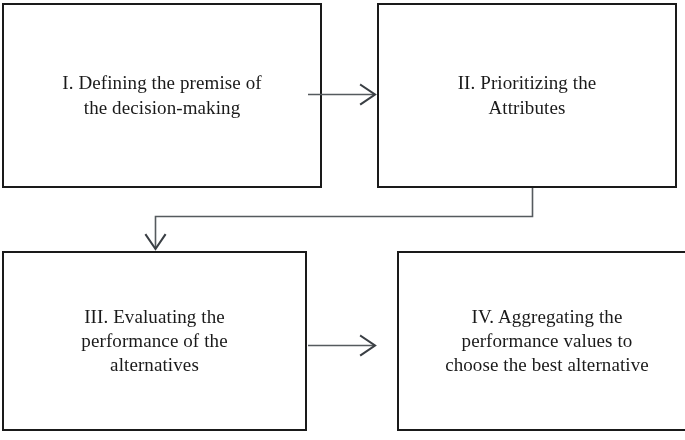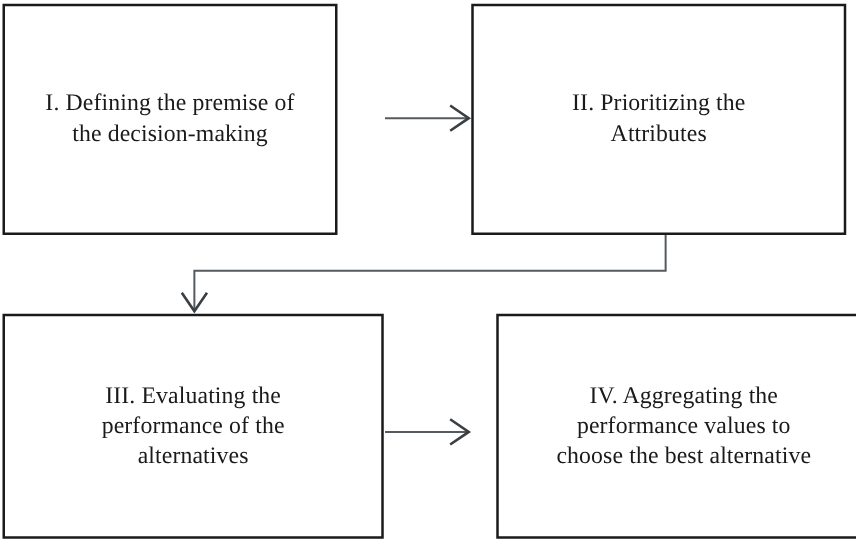--- a/index.html
+++ b/index.html
@@ -27,21 +27,21 @@
   }
   .flow-box-label {
     font-family: "Liberation Serif", "DejaVu Serif", serif;
     font-size: 19px;
     line-height: 1.28;
     color: #1a1a1a;
     padding: 0 10px;
     white-space: pre-line;
     letter-spacing: 0.1px;
   }
-  #box-1 { left: 2px;   top: 3px;   width: 268px; height: 185px; }
+  #box-1 { left: 2px;   top: 3px;   width: 320px; height: 185px; }
   #box-2 { left: 377px; top: 3px;   width: 300px; height: 185px; }
   #box-3 { left: 2px;   top: 251px; width: 305px; height: 180px; }
   #box-4 { left: 377px; top: 251px; width: 300px; height: 180px; margin-left: 20px; }
 
   #connector-layer {
     position: absolute;
     left: 0;
     top: 0;
     width: 685px;
     height: 440px;

